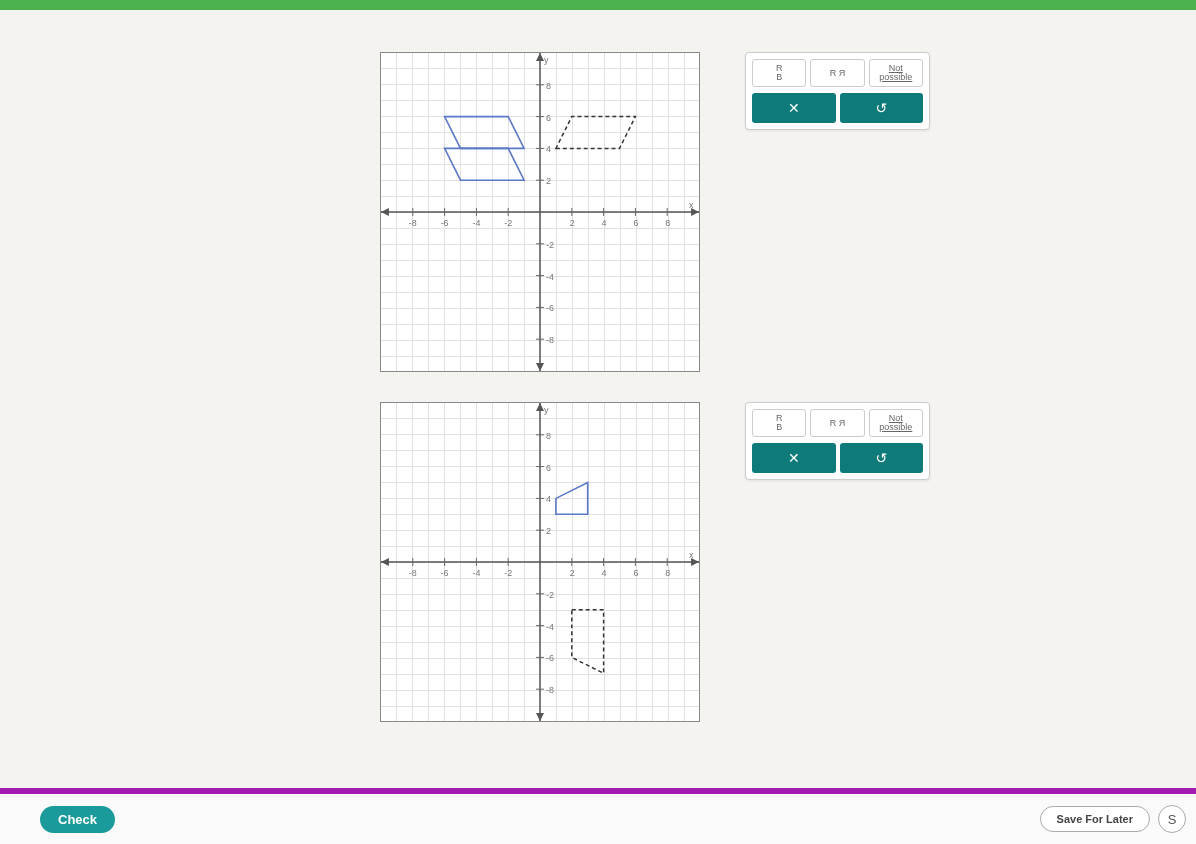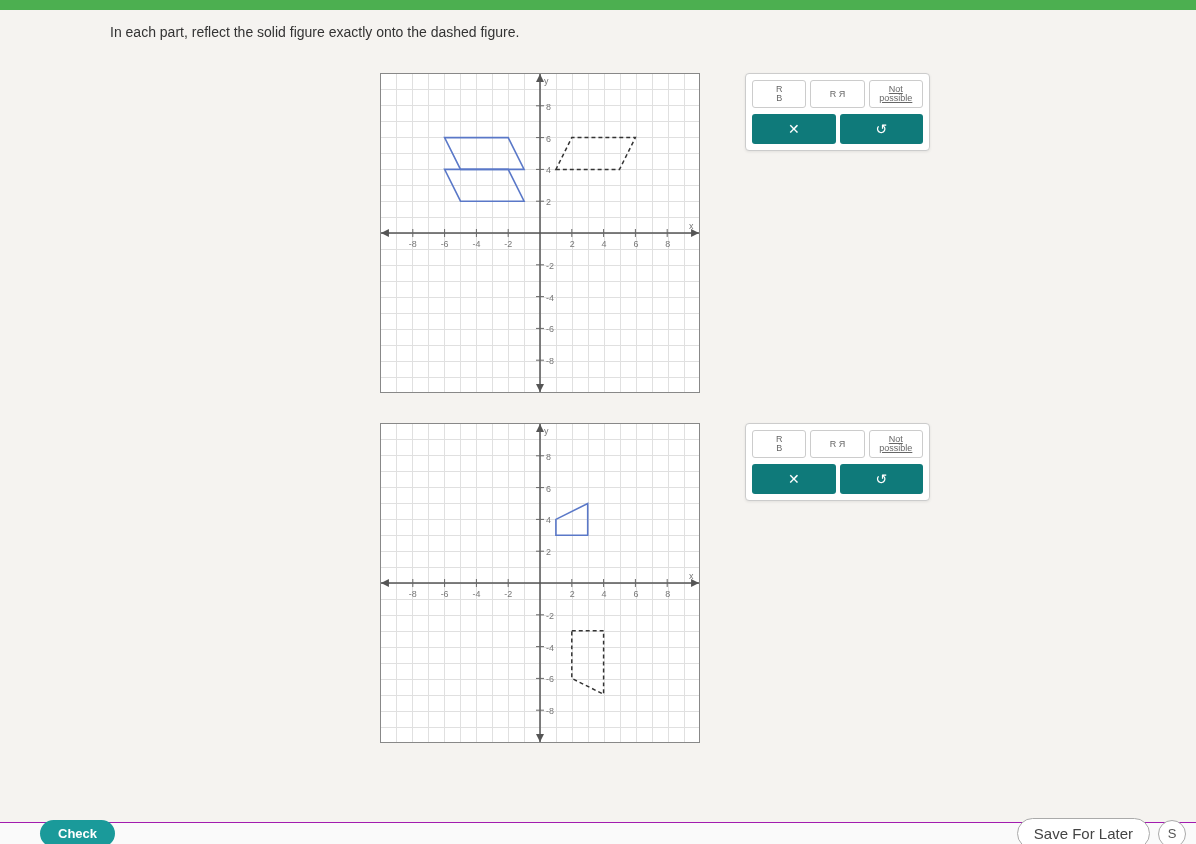--- a/index.html
+++ b/index.html
@@ -23,32 +23,31 @@
   .arrowhead { fill: #555; }
 
   .toolpanel { margin-left: 45px; margin-top: 0px; width: 185px; border: 1px solid #ccc; border-radius: 4px; background: #fff; padding: 6px; box-shadow: 0 1px 3px rgba(0,0,0,.08);}
   .tool-row { display: flex; gap: 4px; margin-bottom: 6px; }
   .tool-row:last-child { margin-bottom: 0; }
   .tool-opt { flex: 1; border: 1px solid #ccc; border-radius: 3px; height: 28px; display: flex; align-items: center; justify-content: center; font-size: 9px; color: #666; cursor: pointer; background: #fff; }
   .tool-opt .stack { text-align: center; line-height: 1.05; font-size: 9px;}
   .tool-opt.notposs { font-size: 9px; color: #666; text-align: center; line-height:1.05;text-decoration:underline;}
   .tool-btn { flex: 1; height: 30px; border-radius: 3px; background: #0f7a7a; display: flex; align-items: center; justify-content: center; color: #fff; font-size: 14px; cursor: pointer; border: none;}
 
-  .footer { position: absolute; left: 0; right: 0; bottom: 0; height: 22px; border-top: 1px solid #a21caf; background: #fafafa; display: flex; align-items: center; padding: 0 10px 0 40px; }
+  .footer { position: absolute; left: 0; right: 0; bottom: 0; height: 56px; border-top: 6px solid #a21caf; background: #fafafa; display: flex; align-items: center; padding: 0 10px 0 40px; }
   .check-btn { background: #1a9a9a; color: #fff; border: none; border-radius: 14px; padding: 6px 18px; font-size: 13px; font-weight: 600; cursor: pointer; }
-  .save-btn { margin-left: auto; background: #fff; border: 1px solid #aaa; border-radius: 16px; padding: 6px 16px; font-size: 15px; color: #444; cursor: pointer; }
+  .save-btn { margin-left: auto; background: #fff; border: 1px solid #aaa; border-radius: 16px; padding: 6px 16px; font-size: 11px; color: #444; cursor: pointer; font-weight: bold; }
   .round-s { width: 28px; height: 28px; border-radius: 50%; border: 1px solid #aaa; display: flex; align-items: center; justify-content: center; margin-left: 8px; font-size: 13px; color: #555; background: #fff; cursor: pointer;}
 </style>
 </head>
 <body>
 
 <div class="topbar"></div>
 
 <div class="instructions">
-  <div>In each part, reflect the solid figure exactly onto the dashed figure.</div>
 </div>
 
 <div class="content">
 
   <div class="part">
     <div class="graph">
       <svg viewBox="0 0 320 320">
 
         <line x1="0" y1="160" x2="320" y2="160" class="axis"></line>
         <line x1="160" y1="0" x2="160" y2="320" class="axis"></line>

